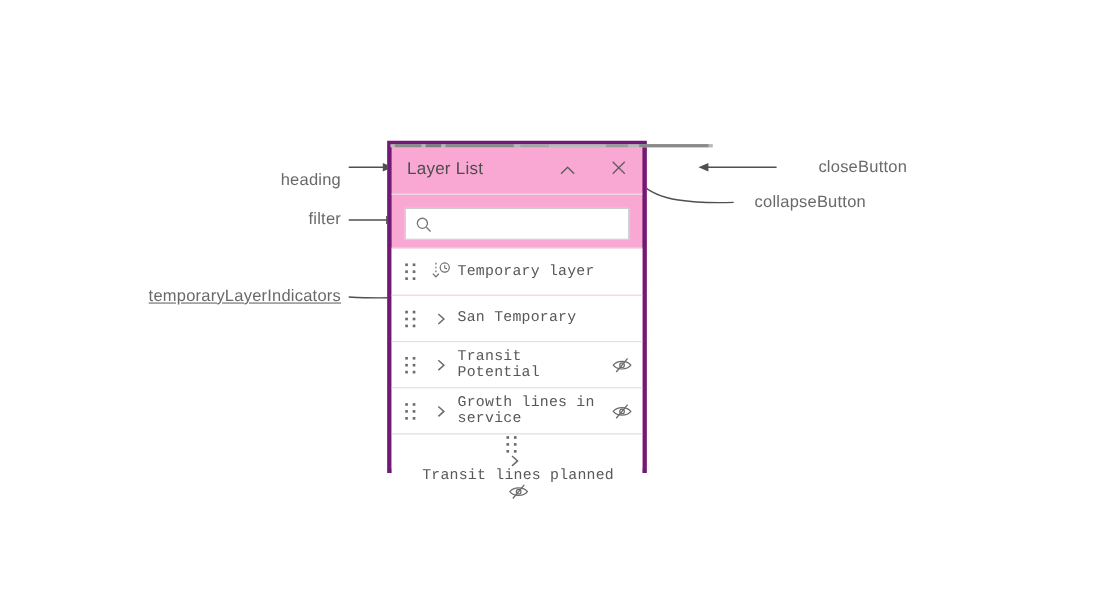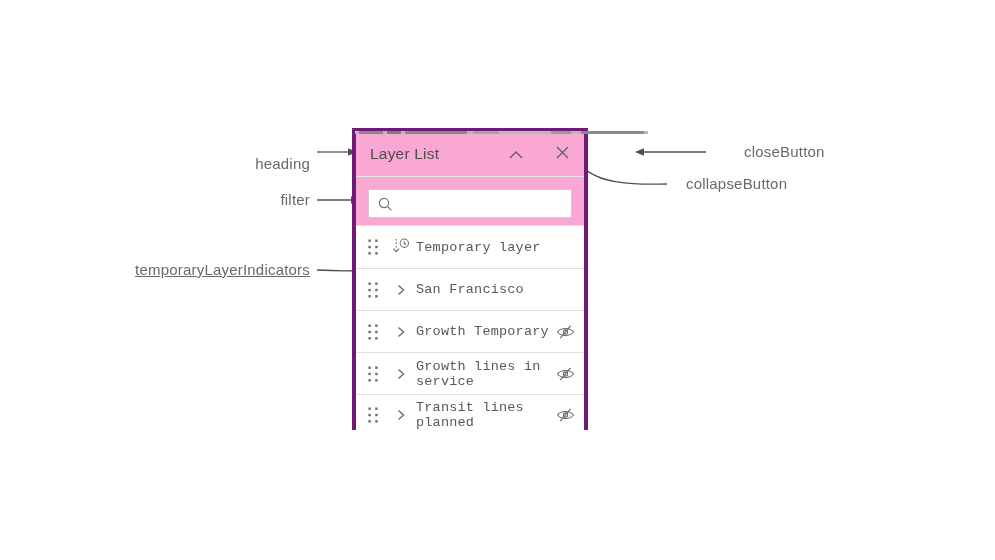--- a/index.html
+++ b/index.html
@@ -35,21 +35,21 @@
   .filter-box { position:relative; height:29px; border:1px solid #cccccc; background:#fff; }
   .filter-box svg { position:absolute; left:9px; top:7px; }
   .filter-input { position:absolute; left:30px; top:0; width:230px; height:27px;
                   border:none; outline:none; font-size:13px; color:#4a4a4a;
                   font-family:"Liberation Sans", sans-serif; background:transparent; }
 
   .layer-list { border-top:1px solid #e0e0e0; }
   .row { display:flex; align-items:center; height:42px; padding:0 9px 0 11px;
          background:#fff; }
   .row + .row { border-top:1px solid #e0e0e0; }
-  .row:last-child { height:40px; }
+  .row:last-child { height:40px;flex-direction:column; }
   .handle { width:12px; display:flex; align-items:center; justify-content:center;
             margin-right:13px; cursor:grab; }
   .slot { width:18px; display:flex; align-items:center; justify-content:center;
           margin-right:6px; }
   .row-label { flex:1; font-size:13.5px; color:#585858; letter-spacing:0.2px;font-family:Liberation Mono, monospace; }
   .eye { width:19px; display:flex; align-items:center; justify-content:center; }
 </style>
 </head>
 <body>
 
@@ -155,42 +155,42 @@
               <rect x="1.4" y="14.1" width="2.4" height="2.4"></rect>
                 <rect x="8.2" y="14.1" width="2.4" height="2.4"></rect>
             </g>
           </svg>
         </span>
         <span class="slot">
           <svg width="8" height="12" viewBox="0 0 8 12">
             <polyline points="1.5,1.5 6.5,6 1.5,10.5" fill="none" stroke="#6b6b6b" stroke-width="1.4"></polyline>
           </svg>
         </span>
-        <span class="row-label">San Francisco</span>
-      </div>
-
-      <div class="row">
-        <span class="handle">
-          <svg width="12" height="18" viewBox="0 0 12 18">
-            <g fill="#6b6b6b">
-              <rect x="1.4" y="1.5" width="2.4" height="2.4"></rect>
-                <rect x="8.2" y="1.5" width="2.4" height="2.4"></rect>
-              <rect x="1.4" y="7.8" width="2.4" height="2.4"></rect>
-                <rect x="8.2" y="7.8" width="2.4" height="2.4"></rect>
-              <rect x="1.4" y="14.1" width="2.4" height="2.4"></rect>
-                <rect x="8.2" y="14.1" width="2.4" height="2.4"></rect>
-            </g>
-          </svg>
-        </span>
-        <span class="slot">
-          <svg width="8" height="12" viewBox="0 0 8 12">
-            <polyline points="1.5,1.5 6.5,6 1.5,10.5" fill="none" stroke="#6b6b6b" stroke-width="1.4"></polyline>
-          </svg>
-        </span>
-        <span class="row-label">Growth Temporary</span>
+        <span class="row-label">San Temporary</span>
+      </div>
+
+      <div class="row">
+        <span class="handle">
+          <svg width="12" height="18" viewBox="0 0 12 18">
+            <g fill="#6b6b6b">
+              <rect x="1.4" y="1.5" width="2.4" height="2.4"></rect>
+                <rect x="8.2" y="1.5" width="2.4" height="2.4"></rect>
+              <rect x="1.4" y="7.8" width="2.4" height="2.4"></rect>
+                <rect x="8.2" y="7.8" width="2.4" height="2.4"></rect>
+              <rect x="1.4" y="14.1" width="2.4" height="2.4"></rect>
+                <rect x="8.2" y="14.1" width="2.4" height="2.4"></rect>
+            </g>
+          </svg>
+        </span>
+        <span class="slot">
+          <svg width="8" height="12" viewBox="0 0 8 12">
+            <polyline points="1.5,1.5 6.5,6 1.5,10.5" fill="none" stroke="#6b6b6b" stroke-width="1.4"></polyline>
+          </svg>
+        </span>
+        <span class="row-label">Transit Potential</span>
         <span class="eye">
           <svg width="19" height="14" viewBox="0 0 19 14">
             <path d="M1.5,7 C5,2.4 14,2.4 17.5,7 C14,11.6 5,11.6 1.5,7 Z" fill="none" stroke="#6b6b6b" stroke-width="1.1"></path>
             <circle cx="9.5" cy="7" r="2.1" fill="none" stroke="#6b6b6b" stroke-width="1.1"></circle>
             <line x1="14.6" y1="0.8" x2="4.2" y2="13.2" stroke="#6b6b6b" stroke-width="1.2"></line>
           </svg>
         </span>
       </div>
 
       <div class="row">

